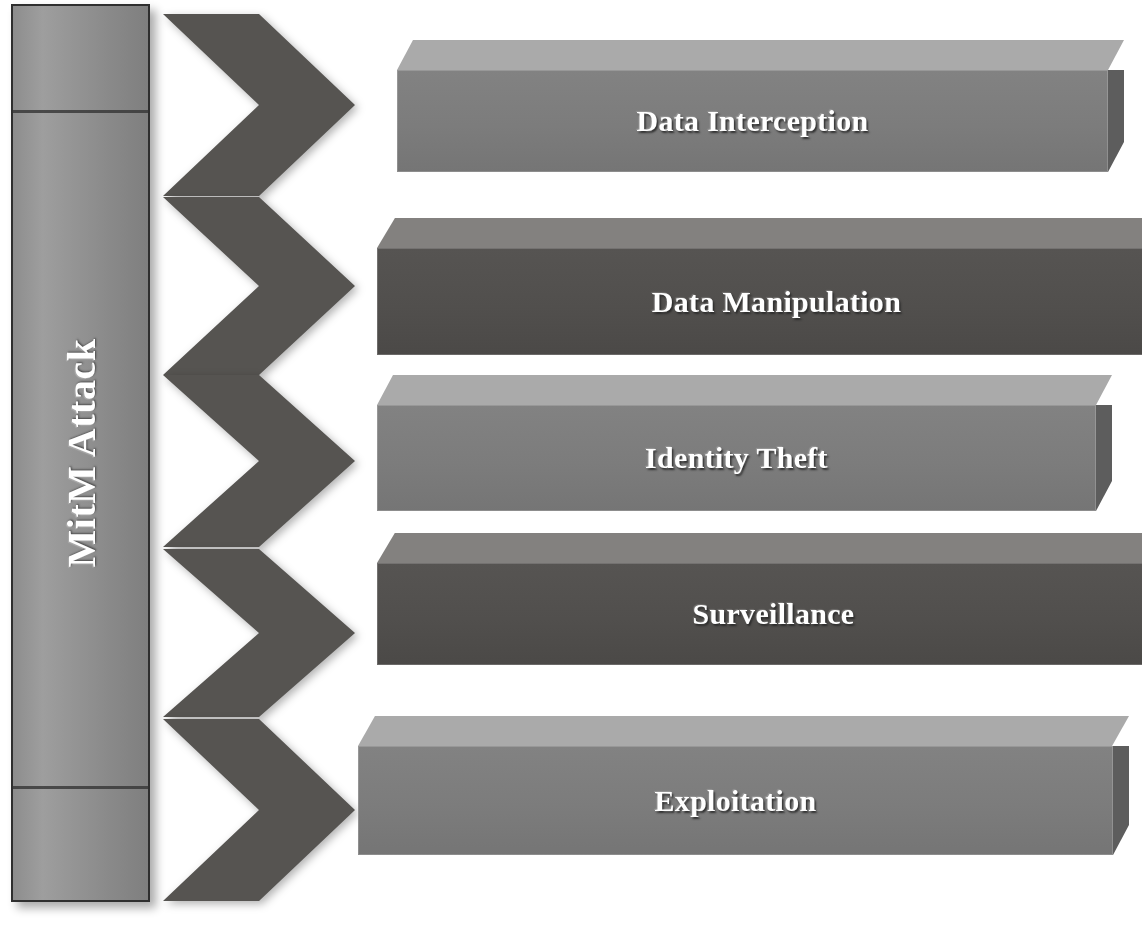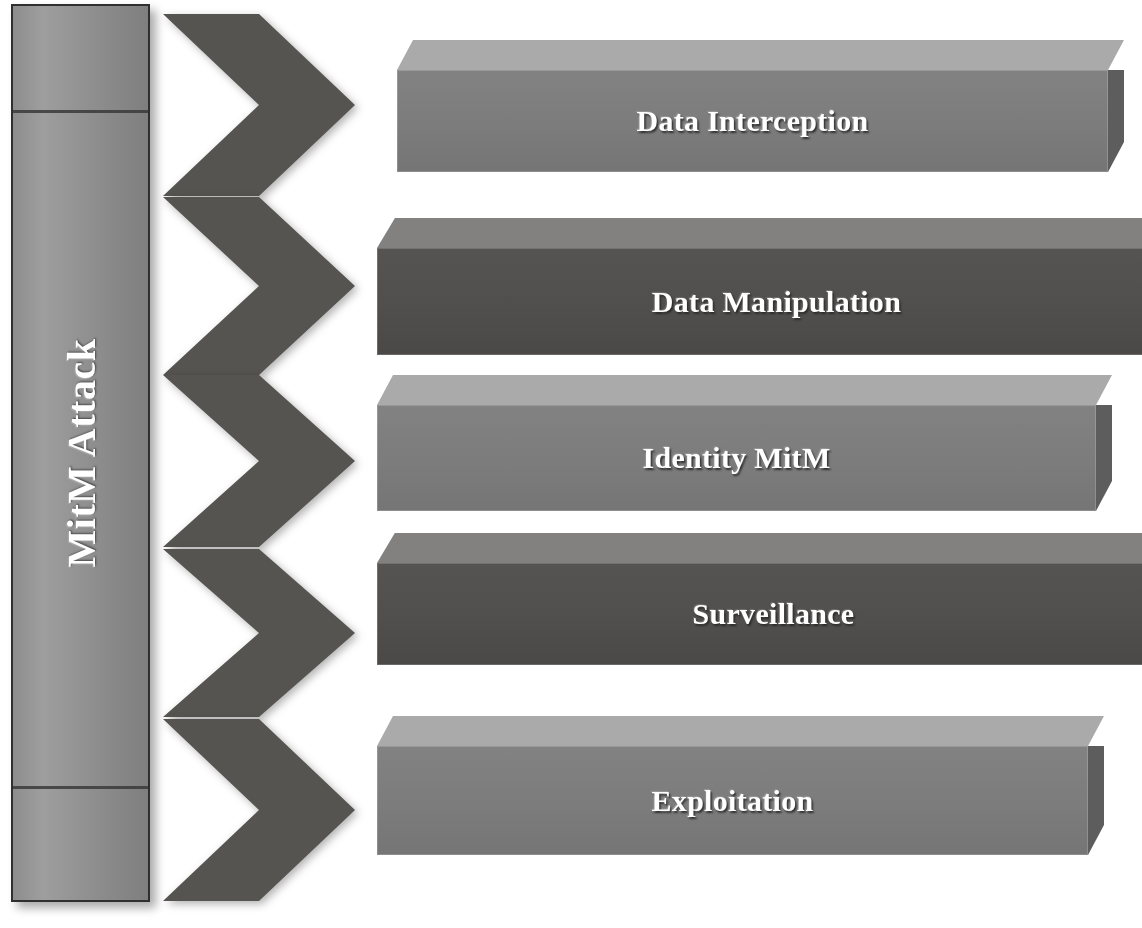--- a/index.html
+++ b/index.html
@@ -160,42 +160,42 @@
       <svg viewBox="0 0 735 30" preserveAspectRatio="none" aria-hidden="true">
         <polygon points="16,0 735,0 719,30 0,30" fill="#aaaaaa"></polygon>
       </svg>
     </div>
     <div class="side">
       <svg viewBox="0 0 16 106" preserveAspectRatio="none" aria-hidden="true">
         <polygon points="0,0 16,-30 16,76 0,106" fill="#5d5d5d"></polygon>
       </svg>
     </div>
     <div class="front">
-      <span class="bar-label">Identity MitM</span>
+      <span class="bar-label">Identity Theft</span>
     </div>
   </div>
 
   <div class="bar3d dark" style="left:377px;top:533px;width:809px;height:148px;">
     <div class="shadowbox"></div>
     <div class="topface">
       <svg viewBox="0 0 727 30" preserveAspectRatio="none" aria-hidden="true">
         <polygon points="16,0 727,0 711,30 0,30" fill="#83817f"></polygon>
       </svg>
     </div>
     <div class="side">
       <svg viewBox="0 0 16 102" preserveAspectRatio="none" aria-hidden="true">
         <polygon points="0,0 16,-30 16,72 0,102" fill="#3a3937"></polygon>
       </svg>
     </div>
     <div class="front">
       <span class="bar-label">Surveillance</span>
     </div>
   </div>
 
-  <div class="bar3d light" style="left:377px;top:716px;width:727px;height:155px;">
+  <div class="bar3d light" style="left:358px;top:716px;width:727px;height:155px;padding-left:44px;">
     <div class="shadowbox"></div>
     <div class="topface">
       <svg viewBox="0 0 727 30" preserveAspectRatio="none" aria-hidden="true">
         <polygon points="16,0 727,0 711,30 0,30" fill="#aaaaaa"></polygon>
       </svg>
     </div>
     <div class="side">
       <svg viewBox="0 0 16 109" preserveAspectRatio="none" aria-hidden="true">
         <polygon points="0,0 16,-30 16,79 0,109" fill="#5d5d5d"></polygon>
       </svg>

